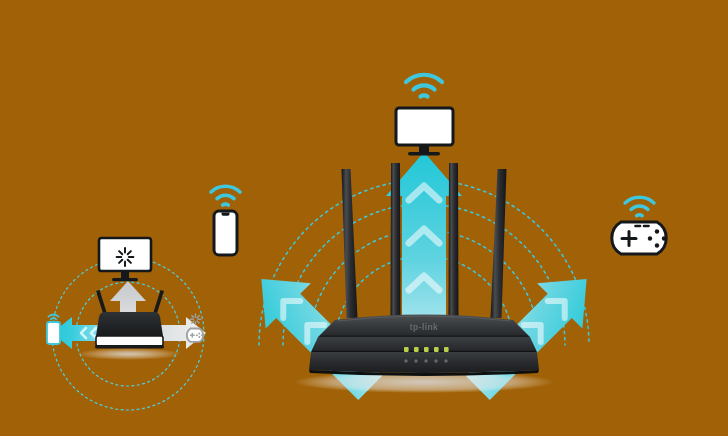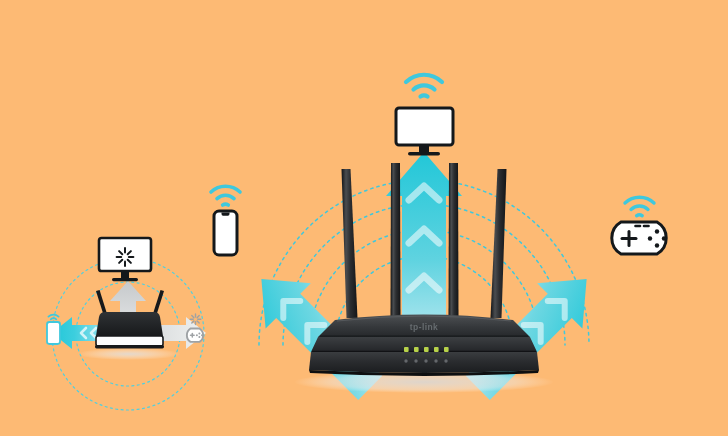--- a/index.html
+++ b/index.html
@@ -1,21 +1,21 @@
 <!DOCTYPE html>
 <html><head>
 <meta charset="utf-8">
 <style>
   html,body{margin:0;padding:0;background:#ffffff;}
   body{
     font-family:"Liberation Sans", sans-serif;
     width:728px;height:436px;overflow:hidden;
   }
   #stage{
-    position:relative;width:728px;height:436px;background:#fdba74;
+    position:relative;width:728px;height:436px;background:#a16207;
   }
   #stage svg.layer{position:absolute;left:0;top:0;width:728px;height:436px;}
 </style>
 </head>
 <body>
 
 <div id="stage">
 
 <svg class="layer" viewBox="0 0 728 436" xmlns="http://www.w3.org/2000/svg">
 

